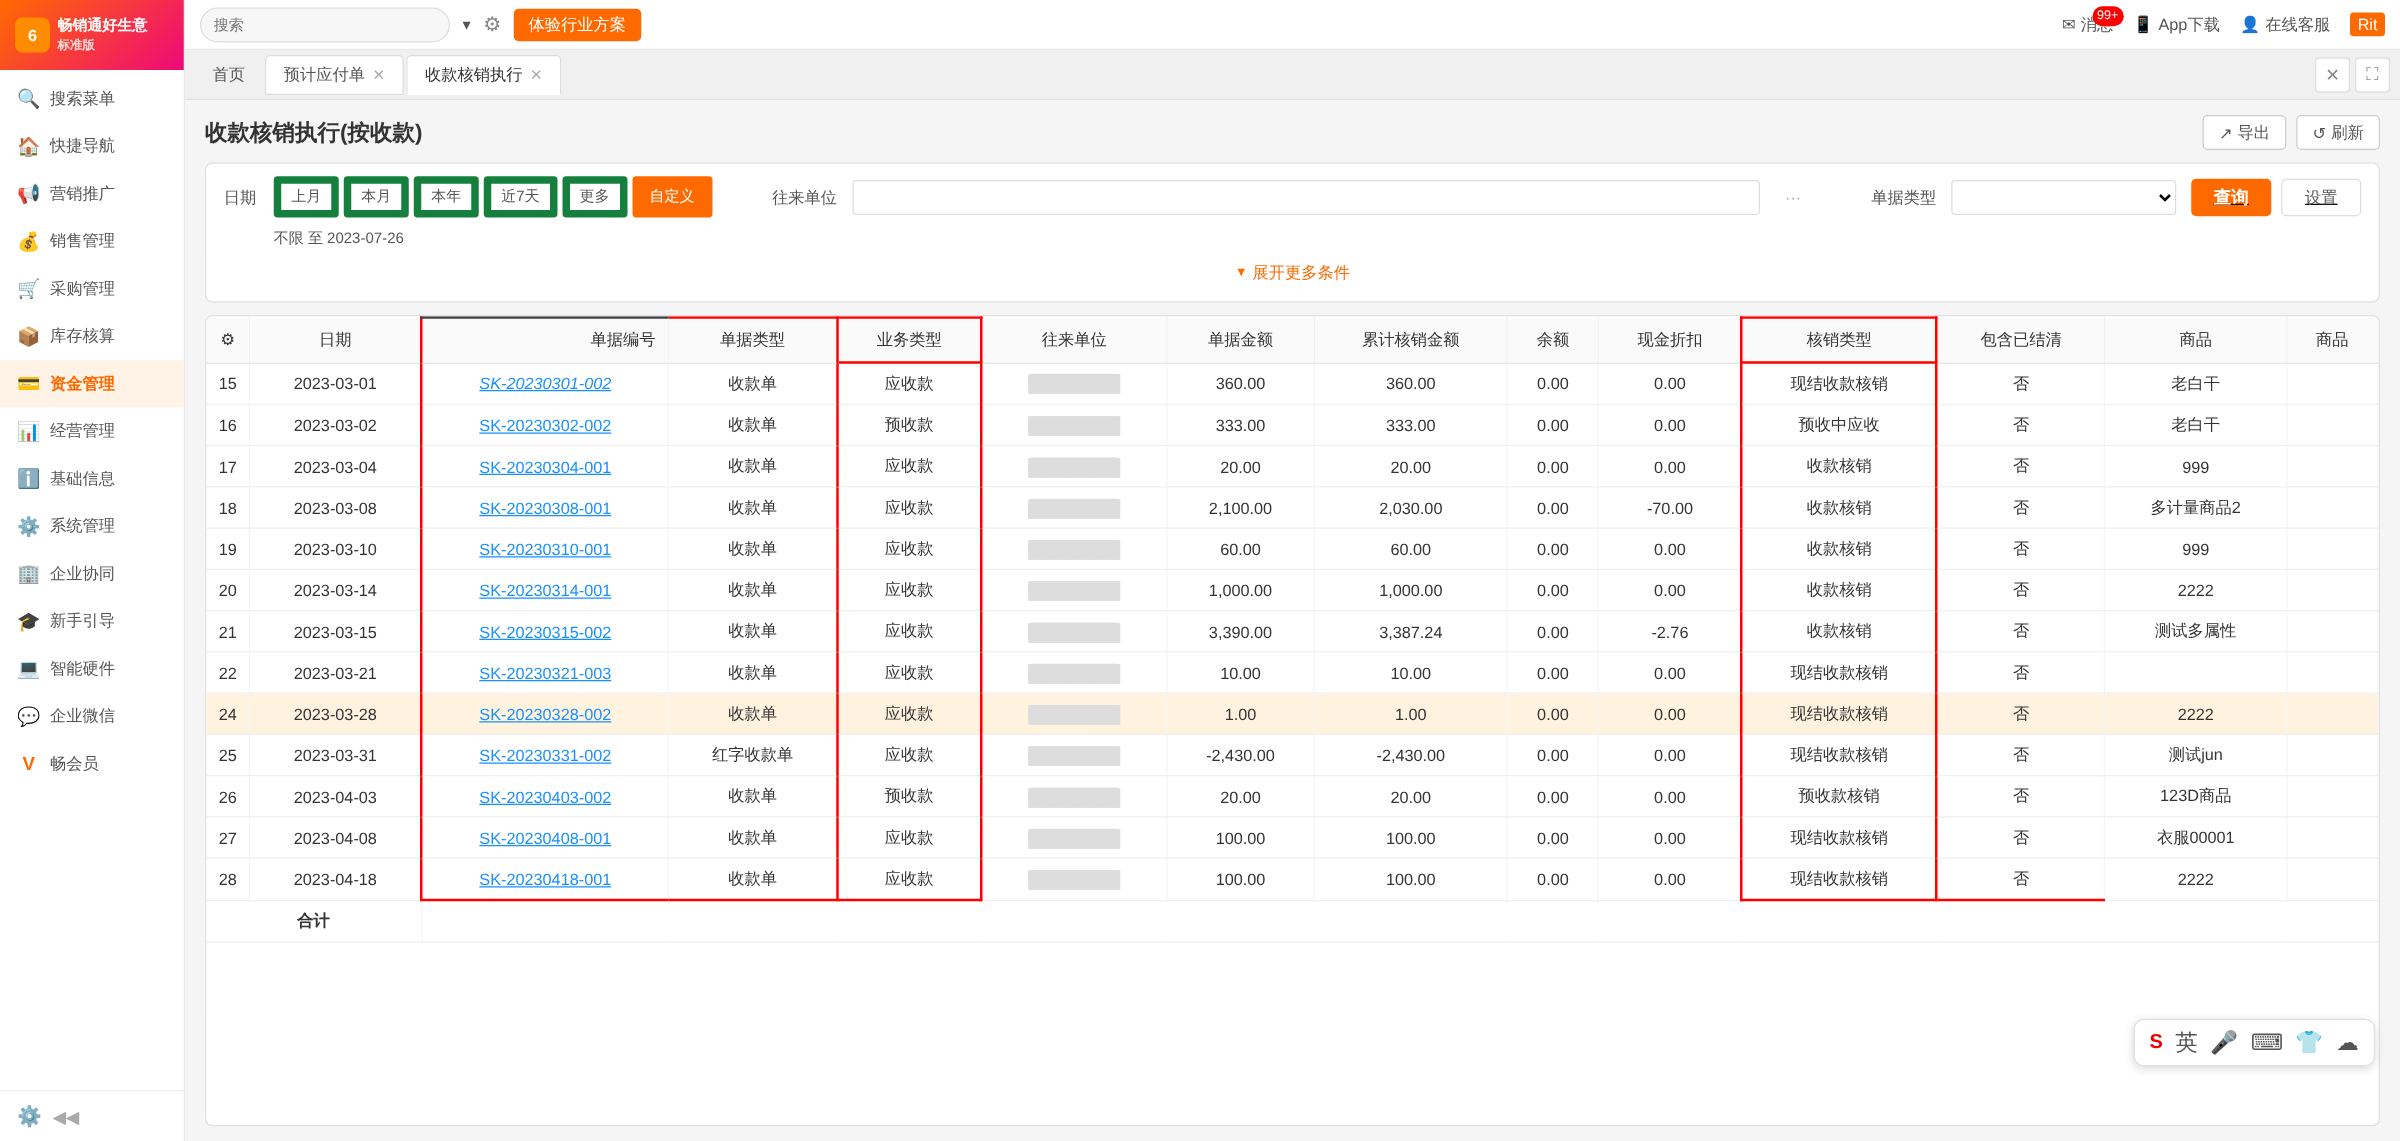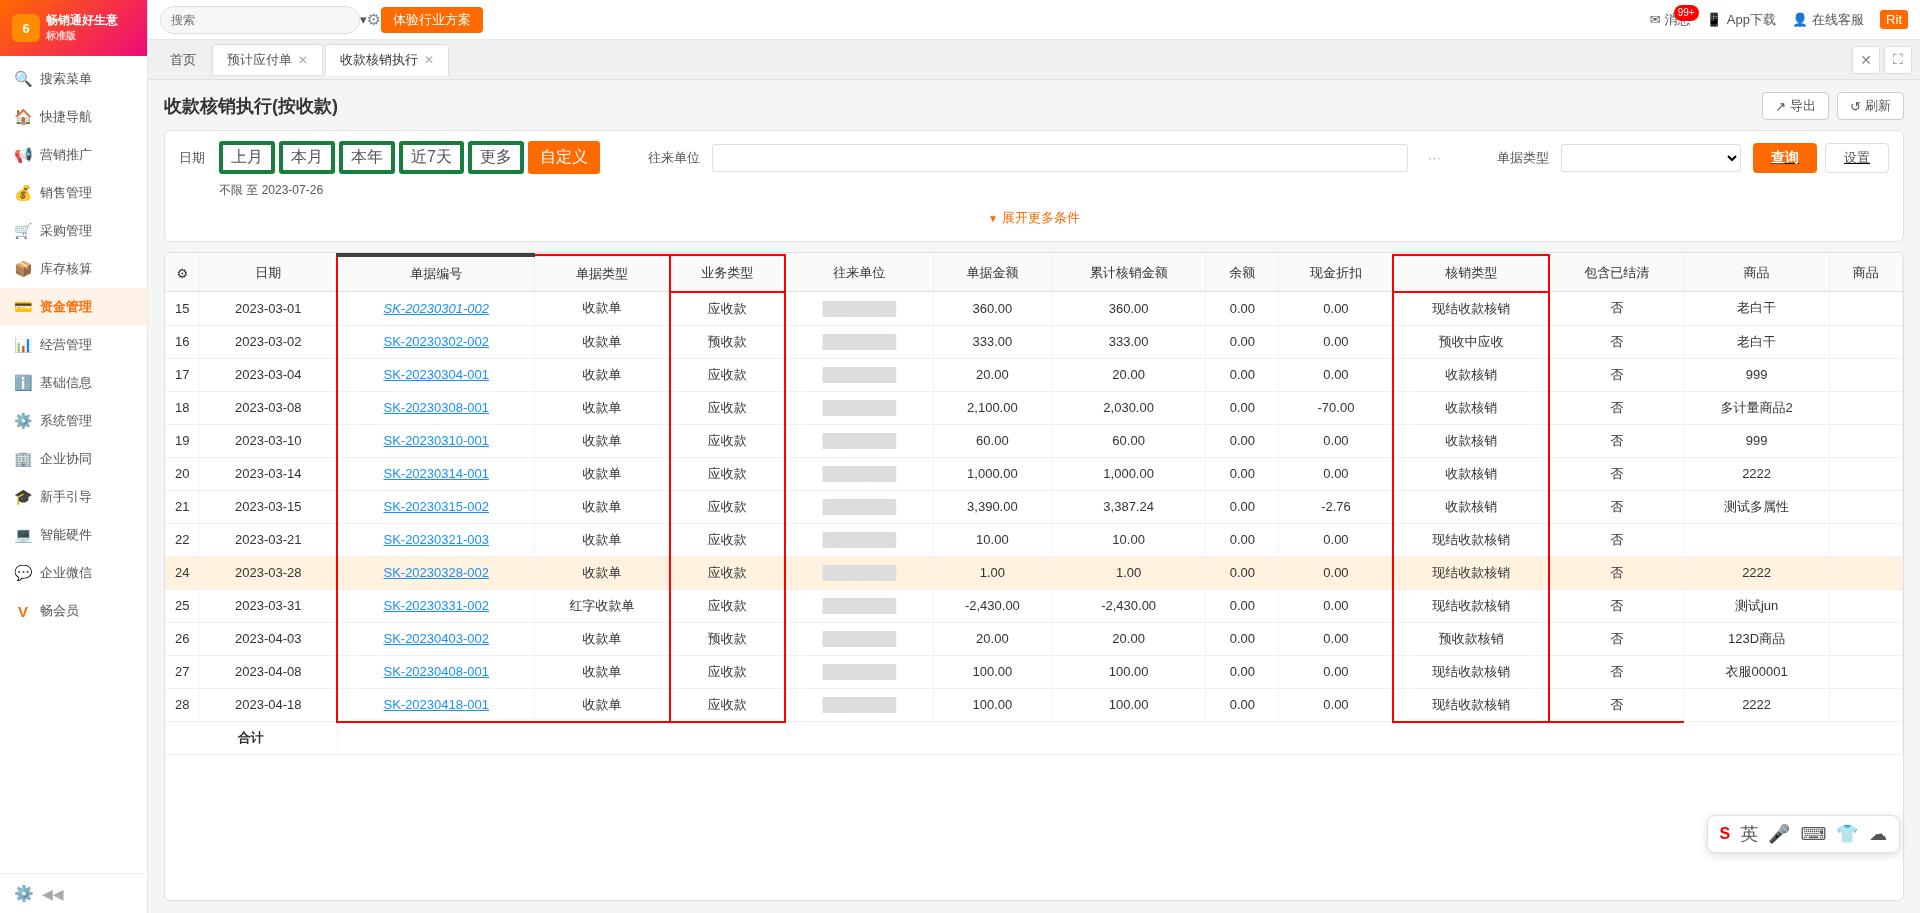--- a/index.html
+++ b/index.html
@@ -58,20 +58,21 @@
     }
 
     
     .topbar {
       height: 40px;
       background: #fff;
       border-bottom: 1px solid #e8e8e8;
       display: flex;
       align-items: center;
       padding: 0 12px;
+      gap: 10px;
     }
     .topbar-search {
       flex: 0 0 200px;
       height: 28px;
       border: 1px solid #ddd;
       border-radius: 14px;
       padding: 0 10px;
       font-size: 12px;
       color: #999;
       background: #f7f7f7;
@@ -170,22 +171,22 @@
       background: #fff;
       border: 1px solid #e0e0e0;
       border-radius: 6px;
       padding: 10px 14px;
       margin-bottom: 10px;
     }
     .filter-row { display: flex; align-items: center; gap: 12px; margin-bottom: 6px; }
     .filter-label { color: #555; min-width: 28px; }
     .filter-date-btns { display: flex; gap: 4px; align-items: center; }
     .filter-date-btn {
-      padding: 2px 8px; border: 4px solid #15803d; border-radius: 3px;
-      background: #fff; cursor: pointer; font-size: 16px; color: #555;
+      padding: 2px 8px; border: 6px solid #15803d; border-radius: 3px;
+      background: #fff; cursor: pointer; font-size: 12px; color: #555;
     }
     .filter-date-btn.custom {
       background: #ff6a00; color: #fff; border-color: #ff6a00; font-family: Liberation Mono, monospace;
     }
     .filter-date-range { color: #555; font-size: 12px; margin-top: 2px; }
     .filter-sep { color: #ccc; }
     .filter-input {
       flex: 1; height: 28px; border: 1px solid #ddd; border-radius: 3px;
       padding: 0 8px; font-size: 13px;
     }
@@ -439,21 +440,21 @@
 
     <div class="table-wrap">
       <div class="tbl-container">
         <table class="data-table">
           <thead>
             <tr>
               <th style="width:32px;">
                 <span>⚙</span>
               </th>
               <th>日期</th>
-              <th style="border-left:2px solid #f00;border-top:4px solid #404040;">单据编号</th>
+              <th style="border-left:2px solid #f00;border-top:2px solid #404040;text-align:right;">单据编号</th>
               <th style="border-top:2px solid #f00;border-right:2px solid #f00;">单据类型</th>
               <th style="border:2px solid #f00;">业务类型</th>
               <th>往来单位</th>
               <th>单据金额</th>
               <th>累计核销金额</th>
               <th>余额</th>
               <th>现金折扣</th>
               <th style="border:2px solid #f00;">核销类型</th>
               <th>包含已结清</th>
               <th>商品</th>

